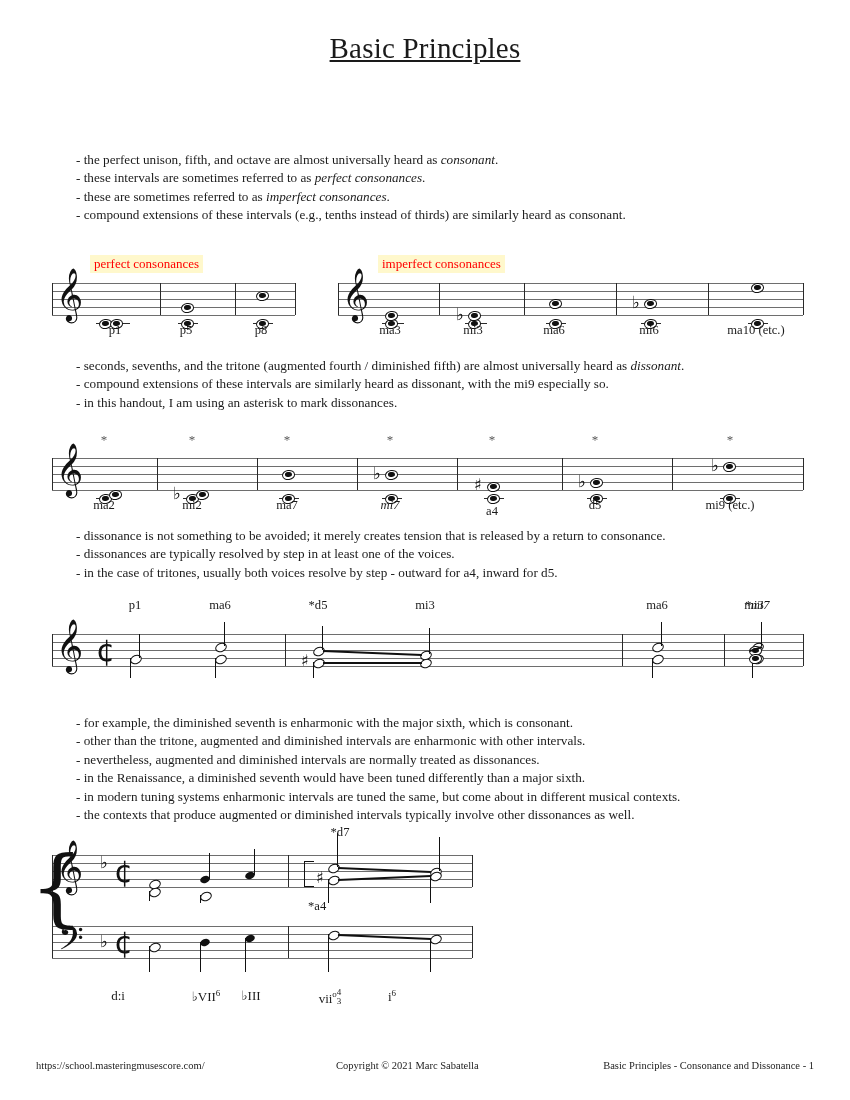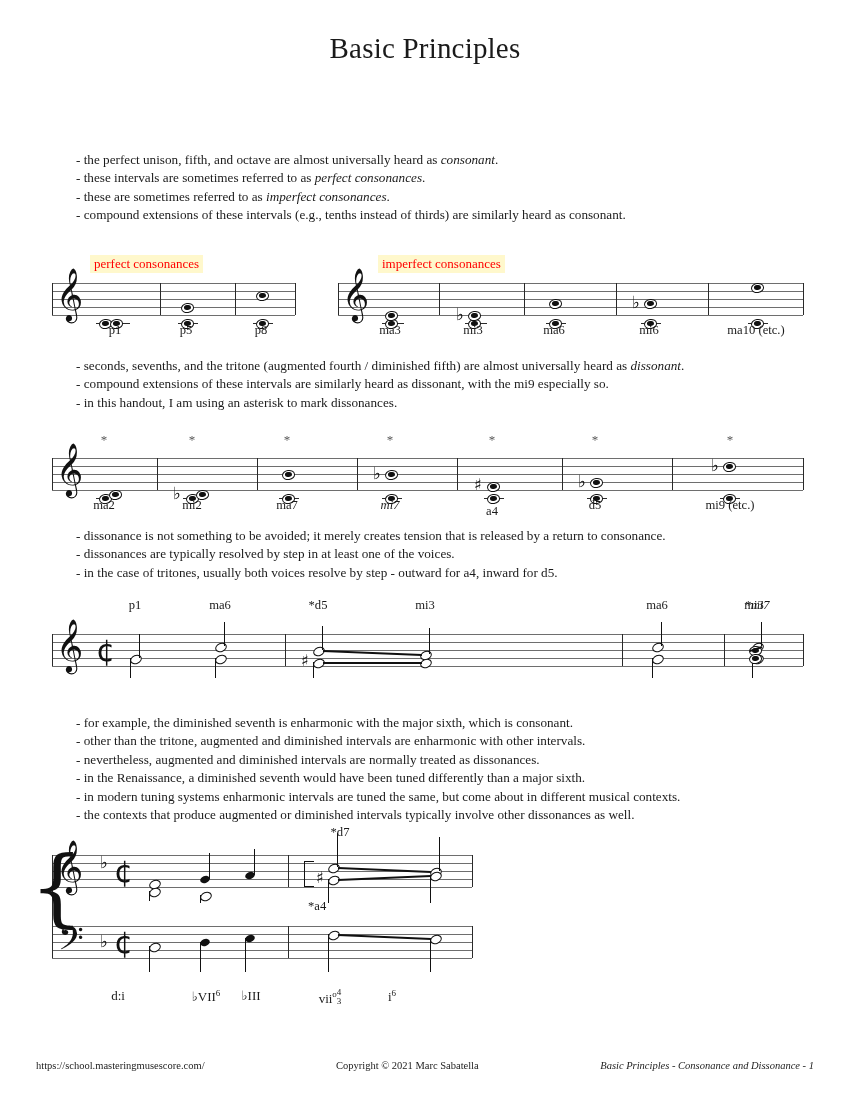--- a/index.html
+++ b/index.html
@@ -6,21 +6,21 @@
   body{
     width:850px;height:1100px;background:#ffffff;
     font-family:"Liberation Serif","DejaVu Serif",serif;
     color:#1a1a1a;position:relative;overflow:hidden;
   }
   .page{position:relative;width:850px;height:1100px;}
 
   
   .doc-title{
     position:absolute;left:0;right:0;top:32px;text-align:center;
-    font-size:29px;letter-spacing:.2px;font-weight:400;
+    font-size:29px;letter-spacing:.2px;font-weight:400;text-decoration:underline;
   }
   .doc-subtitle{
     position:absolute;left:0;right:0;top:75px;text-align:center;
     font-size:20px;font-weight:400;
   }
 
   
   .textblock{position:absolute;left:36px;font-size:13.2px;line-height:18.4px;margin-left:40px;}
   .textblock div{white-space:nowrap;}
   .it{font-style:italic;}
@@ -74,21 +74,21 @@
   .bracket{position:absolute;border:1.4px solid #111;border-right:none;}
 
   .rn{position:absolute;font-size:13px;white-space:nowrap;text-align:center;}
   .rn sup{font-size:9px;vertical-align:super;}
   .rn .fig{display:inline-block;vertical-align:-0.15em;font-size:9px;line-height:9px;text-align:left;}
 
   
   .footer{position:absolute;bottom:40px;left:36px;right:36px;font-size:10.5px;color:#222;}
   .footer .f-l{position:absolute;left:0;}
   .footer .f-c{position:absolute;left:300px;}
-  .footer .f-r{position:absolute;right:0;font-style:italic;}
+  .footer .f-r{position:absolute;right:0;}
 </style>
 </head>
 <body>
 
 <div class="page">
 
   <div class="doc-title">Basic Principles</div>
 
   <div class="textblock" style="top:151px;">
     <div>- the perfect unison, fifth, and octave are almost universally heard as <span class="it">consonant</span>.</div>

